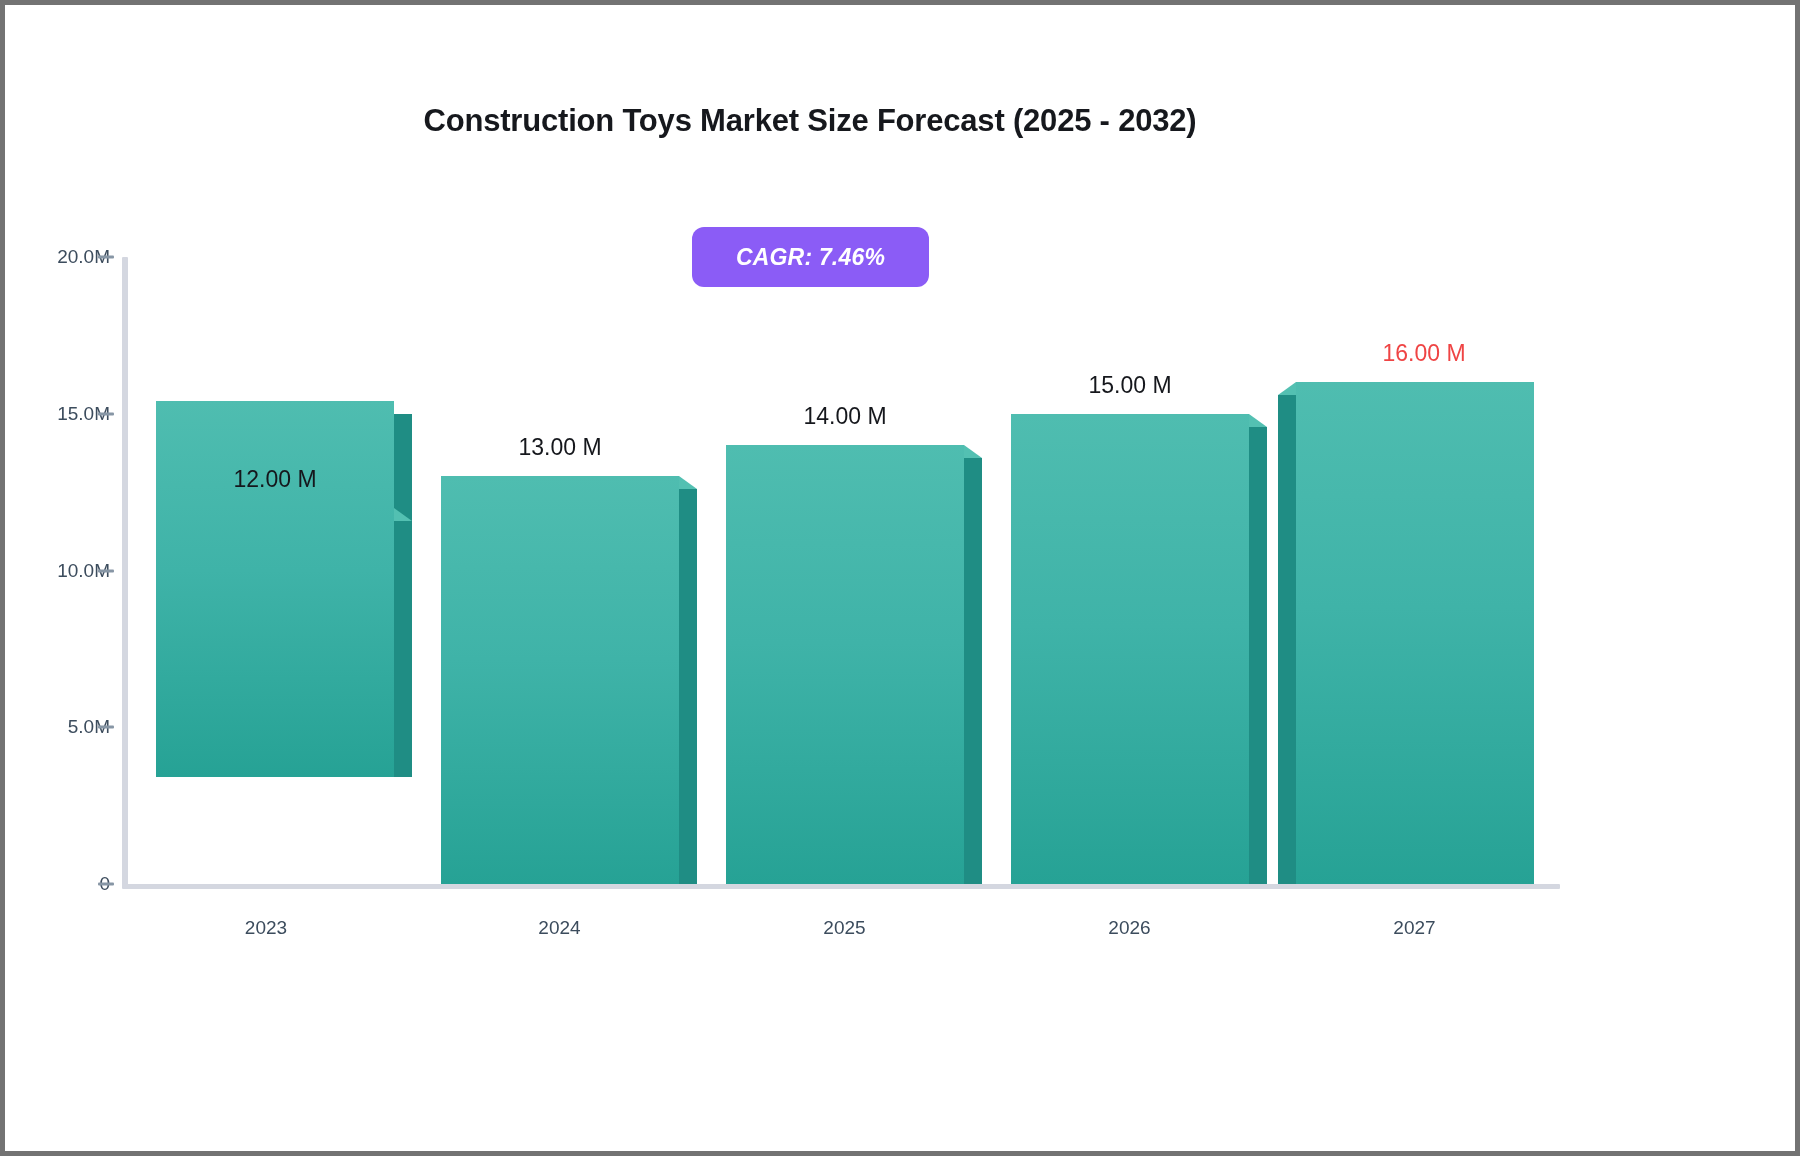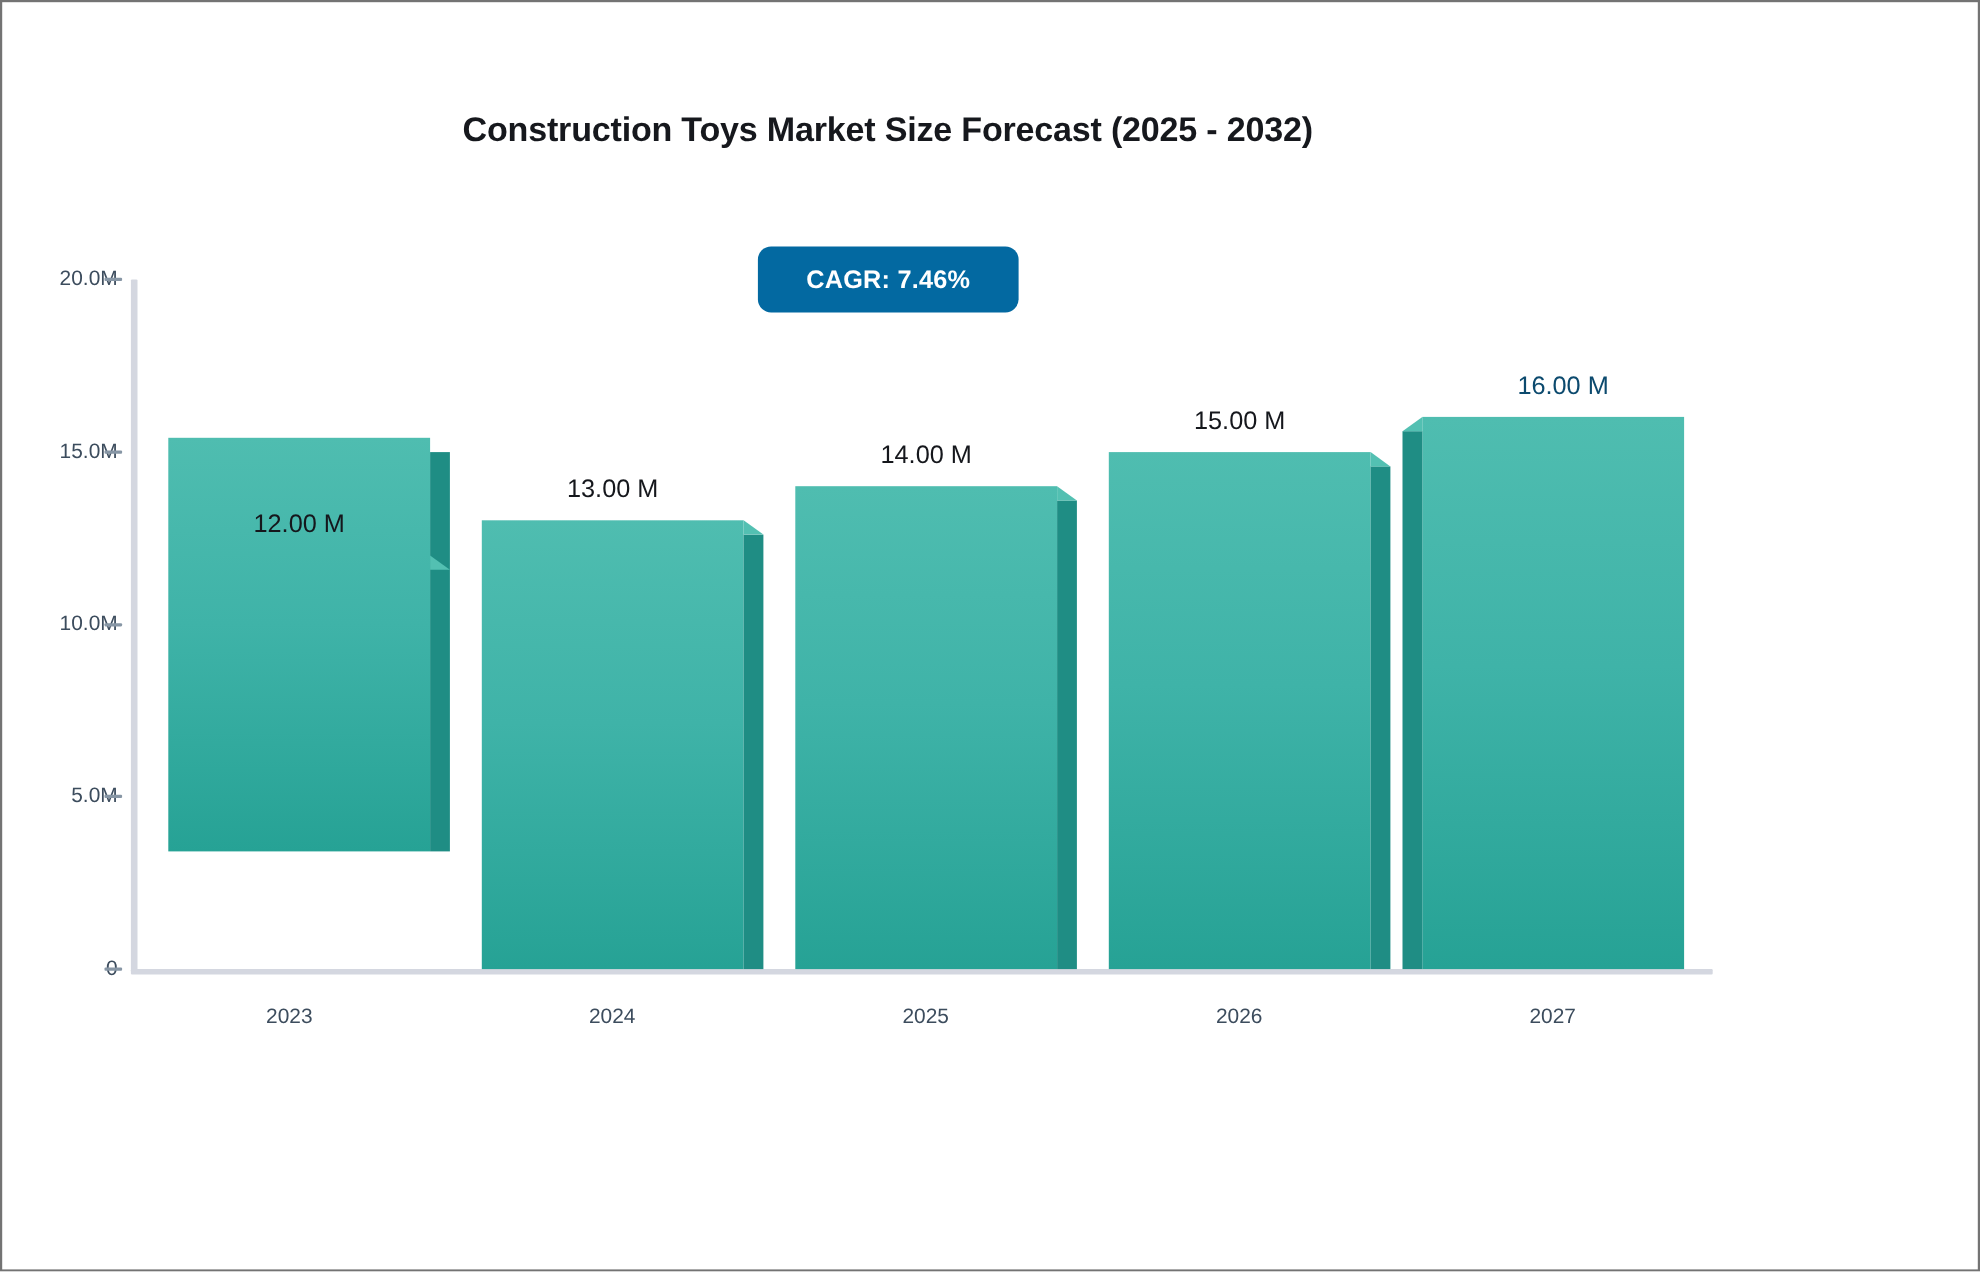--- a/index.html
+++ b/index.html
@@ -6,21 +6,21 @@
   html, body {
     width: 1800px; height: 1156px;
     background: #ffffff;
     font-family: "Liberation Sans", sans-serif;
     overflow: hidden;
   }
   #page {
     position: relative;
     width: 1800px; height: 1156px;
     background: #ffffff;
-    border: 2px solid #737373;
+    border: 5px solid #737373;
   }
 
   
   #chart-title {
     position: absolute;
     left: 0; top: 98px; width: 1610px;
     text-align: center;
     font-size: 31px;
     font-weight: bold;
     color: #16181d;
@@ -164,21 +164,21 @@
     width: 110px; height: 66px;
   }
 </style>
 </head>
 <body>
 
 <div id="page">
 
   <div id="chart-title">Construction Toys Market Size Forecast (2025 - 2032)</div>
 
-  <div id="cagr-badge" style="background: #0369a1;">
+  <div id="cagr-badge" style="background: #8b5cf6; font-style: italic;">
     <span id="cagr-badge-label">CAGR: 7.46%</span>
   </div>
 
   <div id="plot-area">
     <div id="y-axis-spine"></div>
     <div id="x-axis-line"></div>
     <div id="y-ticks">
         <div class="y-tick-label" style="top: 879px; color: rgb(60, 76, 93);">0</div>
         <div class="y-tick-dash" style="top: 879px;"></div>
         <div class="y-tick-label" style="top: 722.25px; color: rgb(60, 76, 93);">5.0M</div>
@@ -212,21 +212,21 @@
         <div class="bar-group" style="left: 1006px; top: 408.75px; width: 238px; height: 470.25px;">
           <div class="bar-face" style="height: 470.25px; background: linear-gradient(rgb(79, 189, 176) 0%, rgb(63, 179, 168) 45%, rgb(38, 162, 149) 100%);"></div>
           <div class="bar-side right" style="height: 457.25px; background: rgb(31, 141, 132);"></div>
           <div class="bar-cap-right" style="top: 0px; border-bottom-color: rgb(83, 192, 178);"></div>
           <div class="bar-value-label" style="top: -42px; color: rgb(21, 23, 28);">15.00 M</div>
         </div>
         <div class="bar-group" style="left: 1291px; top: 377.4px; width: 238px; height: 501.6px;">
           <div class="bar-face" style="height: 501.6px; background: linear-gradient(rgb(79, 189, 176) 0%, rgb(63, 179, 168) 45%, rgb(38, 162, 149) 100%);"></div>
           <div class="bar-side left" style="height: 488.6px; background: rgb(31, 141, 132);"></div>
           <div class="bar-cap-left" style="top: 0px; border-bottom-color: rgb(83, 192, 178);"></div>
-          <div class="bar-value-label" style="top: -42px; color: #0c4a6e; left: calc(50% + 9px);">16.00 M</div>
+          <div class="bar-value-label" style="top: -42px; color: #ef4444; left: calc(50% + 9px);">16.00 M</div>
         </div>
       </div>
     <div id="x-ticks">
         <div class="x-tick-label" style="left: 111px; color: rgb(60, 76, 93);">2023</div>
         <div class="x-tick-label" style="left: 404.5px; color: rgb(60, 76, 93);">2024</div>
         <div class="x-tick-label" style="left: 689.5px; color: rgb(60, 76, 93); text-align: center;">2025</div>
         <div class="x-tick-label" style="left: 974.5px; color: rgb(60, 76, 93);">2026</div>
         <div class="x-tick-label" style="left: 1259.5px; color: rgb(60, 76, 93);">2027</div>
       </div>
   </div>

